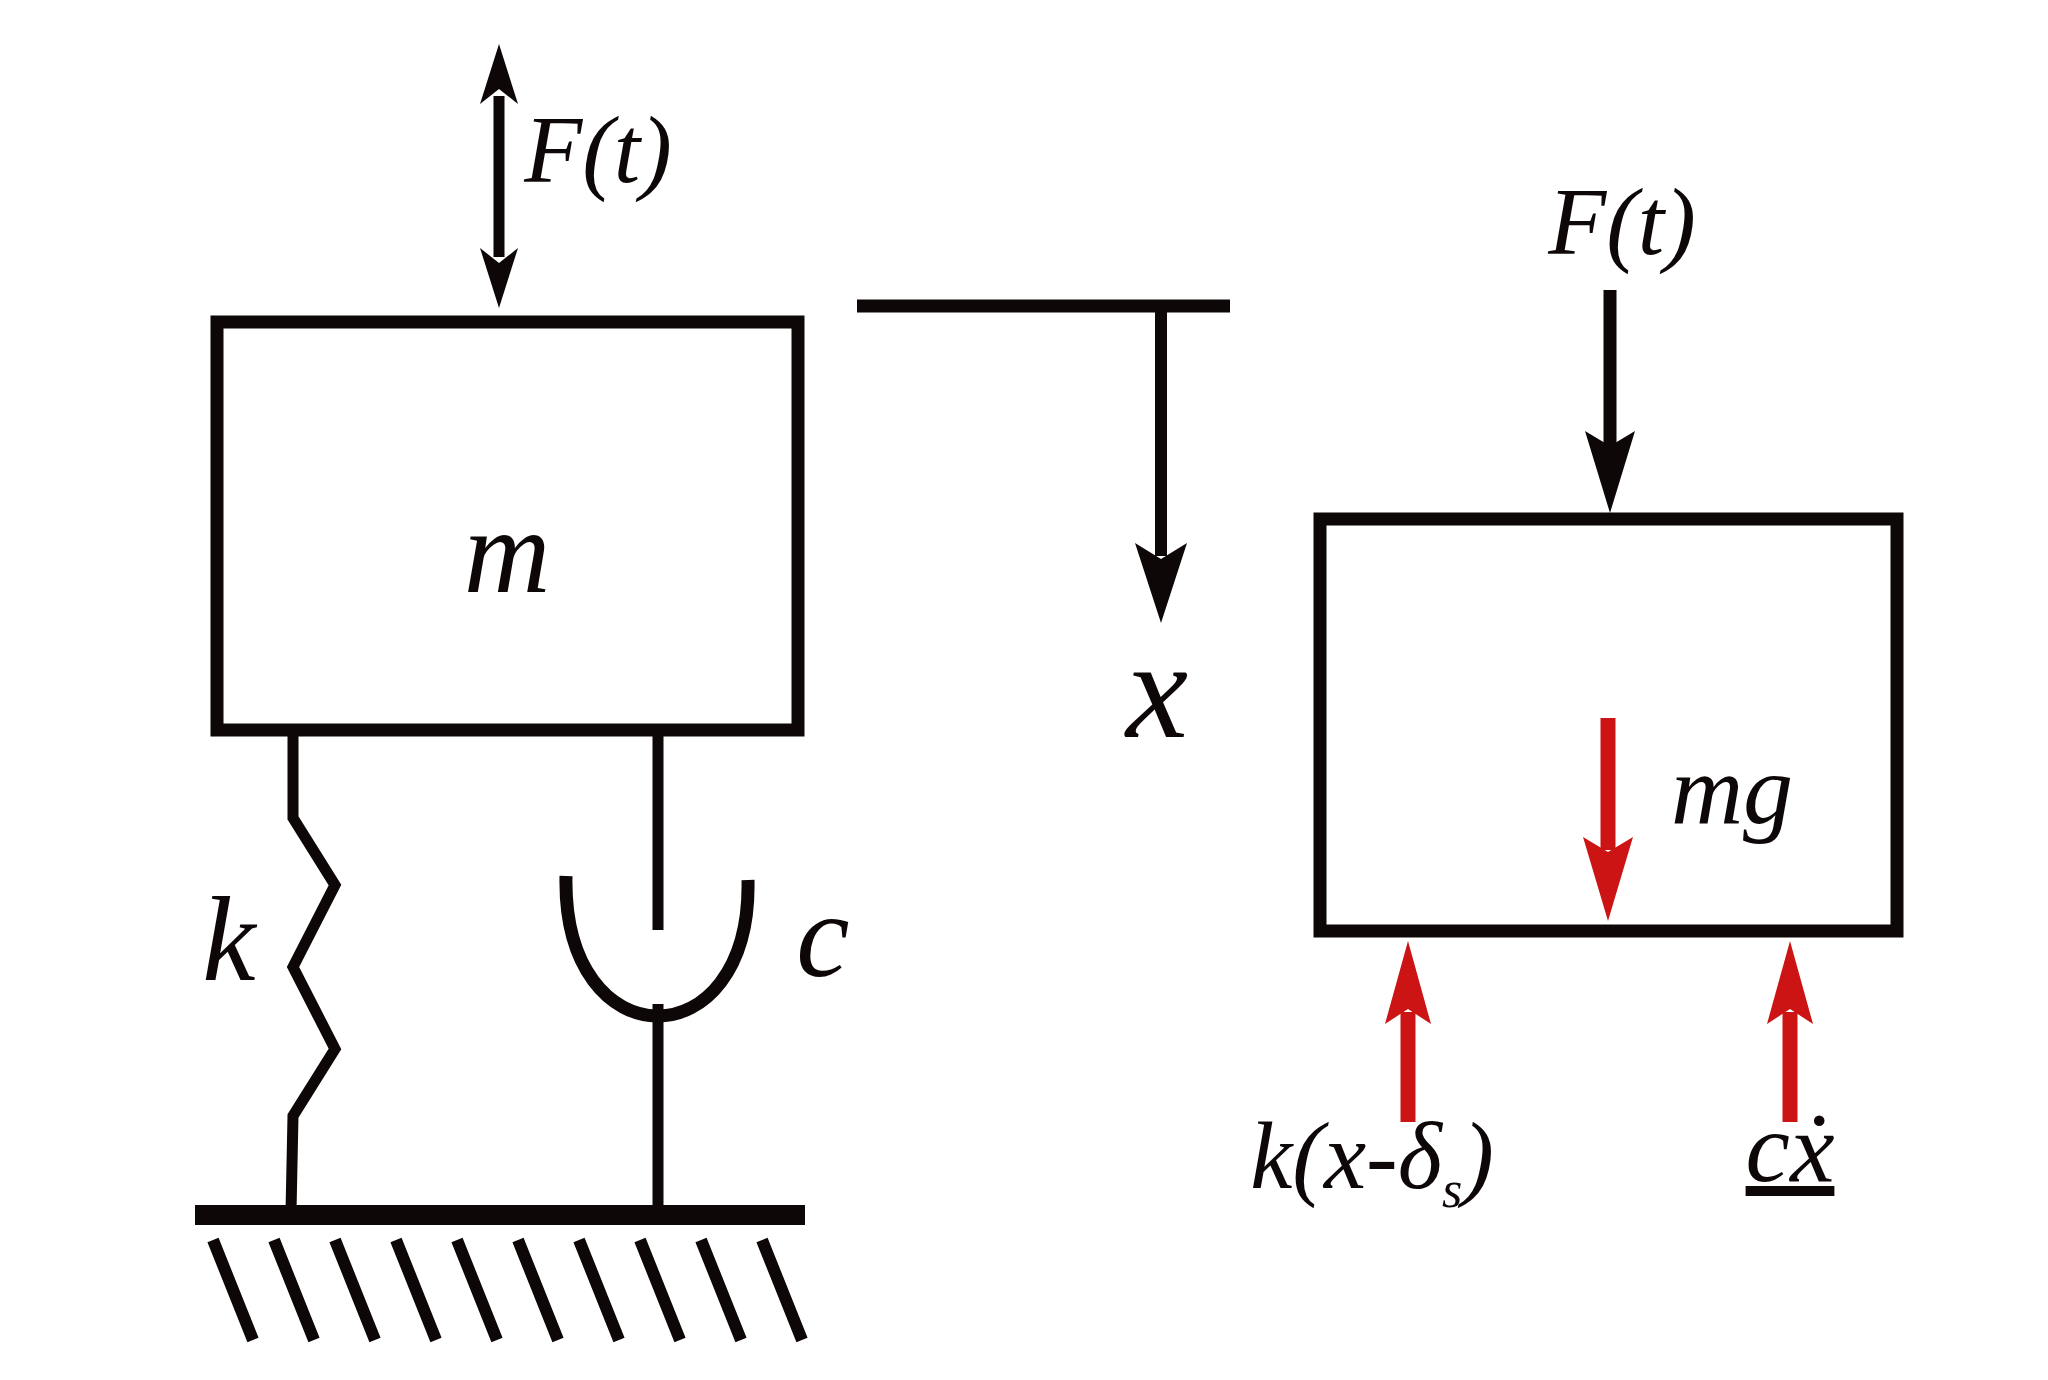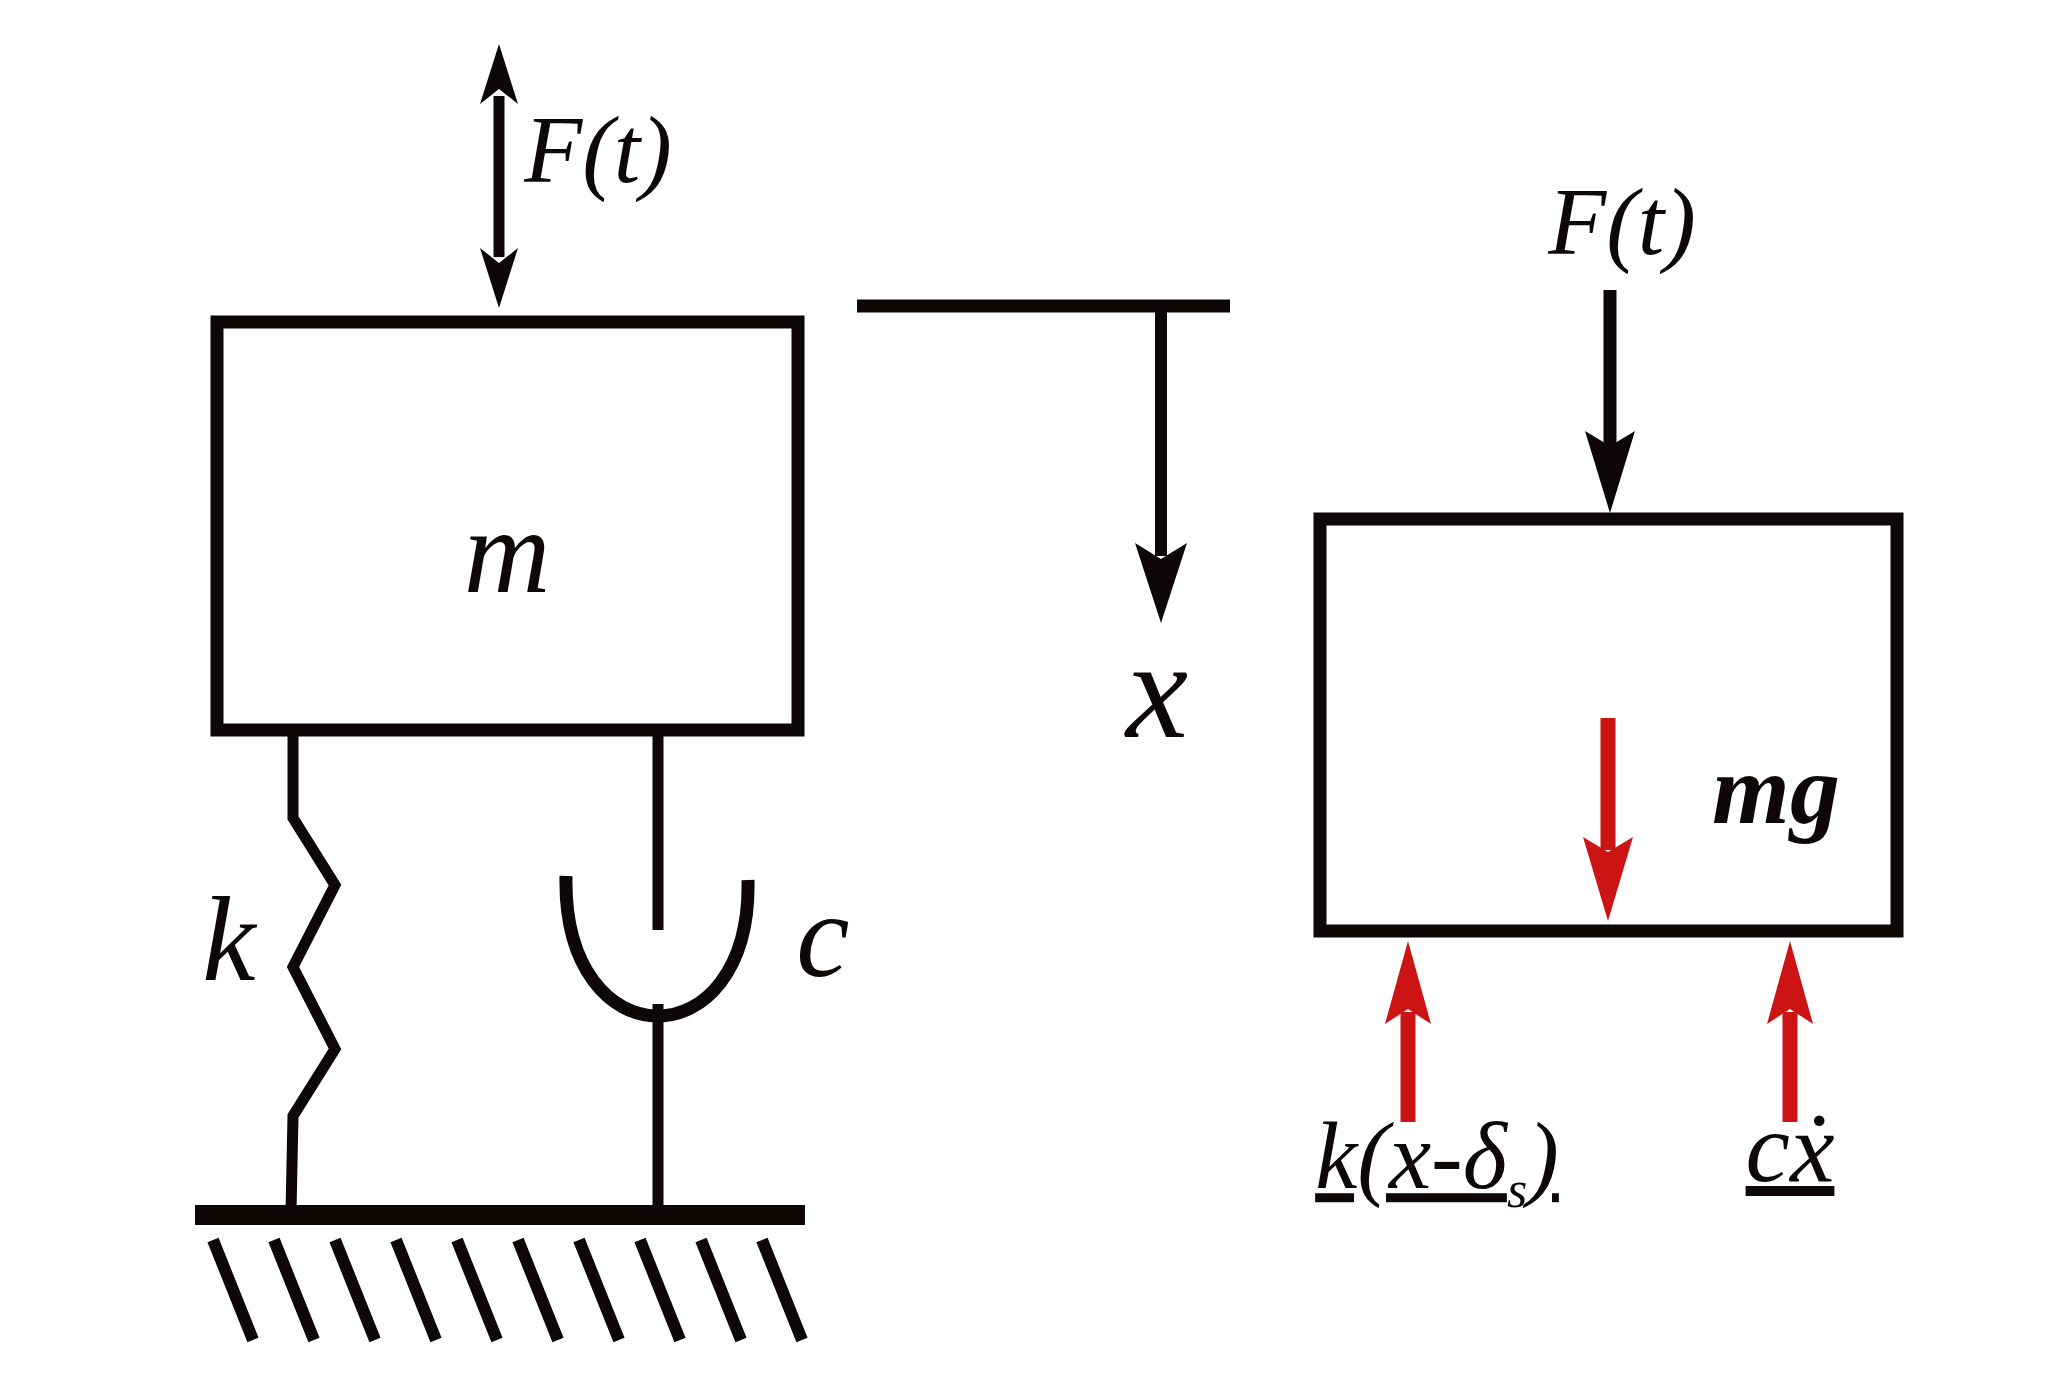--- a/index.html
+++ b/index.html
@@ -115,21 +115,21 @@
   <div class="lbl f120" style="left:507px; top:552px;">m</div>
 
   <div class="lbl f120" style="left:229px; top:940px;">k</div>
 
   <div class="lbl f120" style="left:823px; top:936px;">c</div>
 
   <div class="lbl f140" style="left:1157px; top:690px;">x</div>
 
   <div class="lbl f95" style="left:1622px; top:222px;">F(t)</div>
 
-  <div class="lbl f100" style="left:1776px; top:790px;font-weight:bold;">mg</div>
+  <div class="lbl f100" style="left:1732px; top:790px;">mg</div>
 
-  <div class="lbl f95" style="left:1437px; top:1162px;text-decoration:underline;">
+  <div class="lbl f95" style="left:1372px; top:1162px;">
     <span>k(x-δ</span><span class="sub">s</span><span>)</span>
   </div>
 
   <div class="lbl f100" style="left:1790px; top:1148px;text-decoration:underline;">cẋ</div>
 
 </div>
 
 </body></html>

